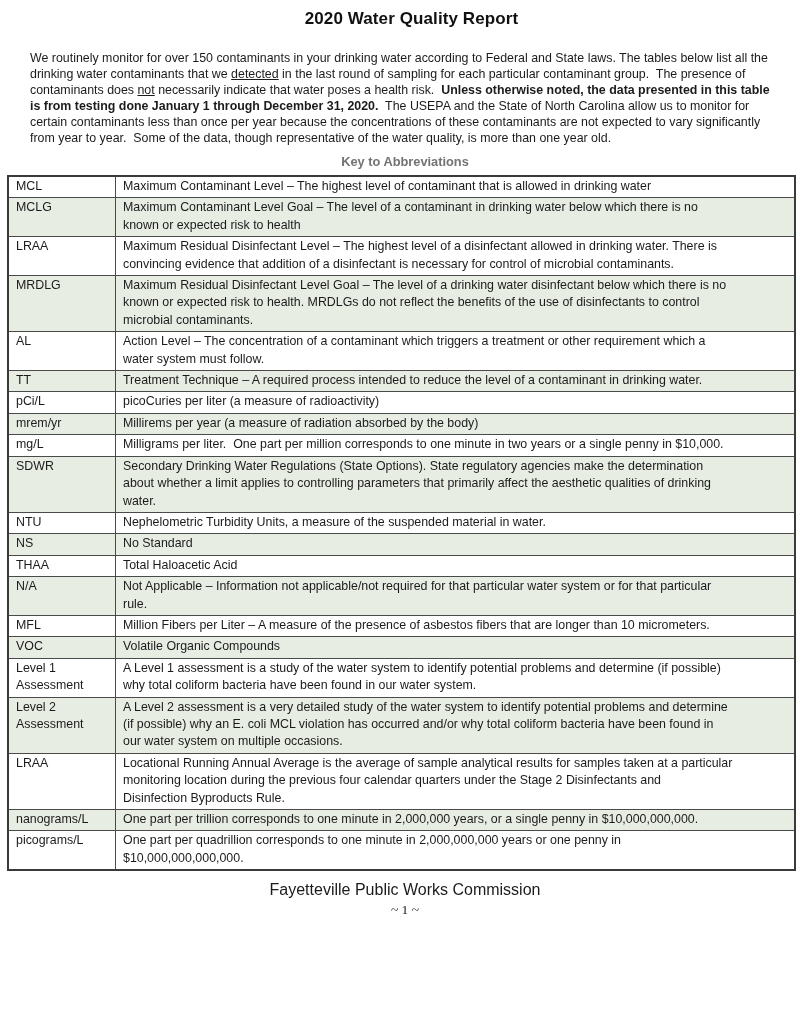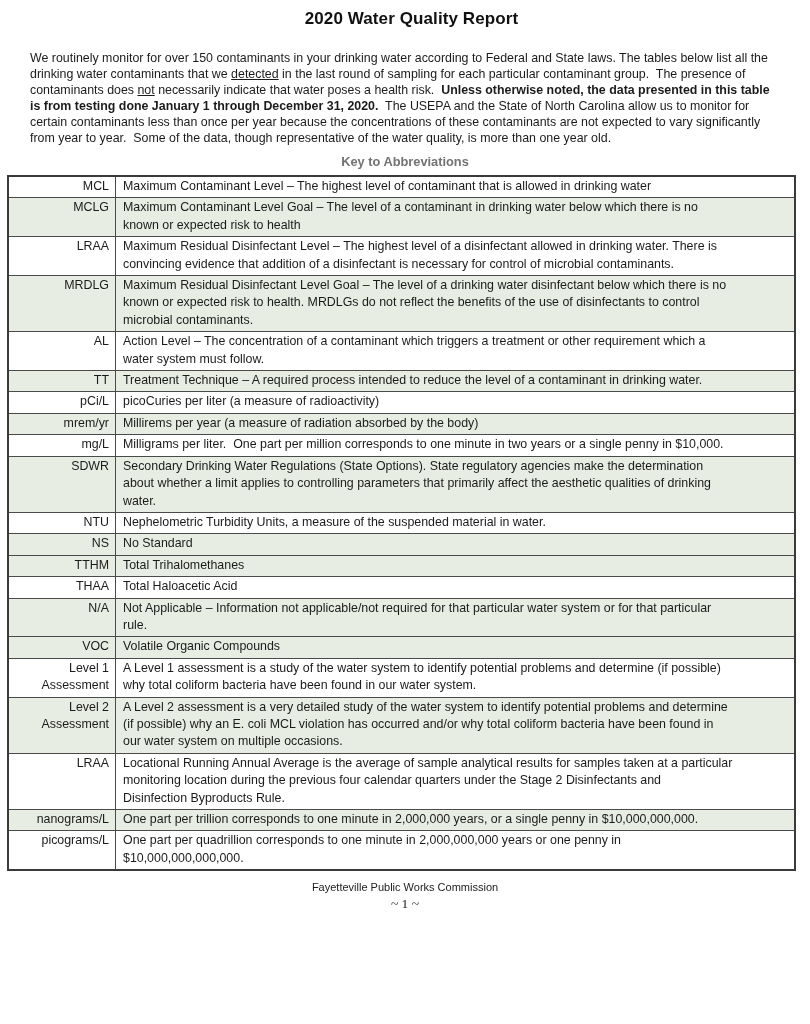--- a/index.html
+++ b/index.html
@@ -28,24 +28,24 @@
   table.abbr-table{
     border-collapse:collapse;table-layout:fixed;
     width:789px;margin:6px 0 0 7px;
     border:2px solid #3a3a3a;
   }
   td{
     border:1px solid #4a4a4a;vertical-align:top;
     padding:1px 6px 2px 7px;
     font-size:12.4px;line-height:17.4px;color:#1b1b1b;
   }
-  td.abbr{width:93px;text-align:right;}
+  td.abbr{width:93px;}
   td.def div{white-space:pre-wrap;}
   tr.shaded td{background:var(--row-shade,#e8ede4);}
-  .footer-org{margin-top:10px;text-align:center;font-size:11px;}
+  .footer-org{margin-top:10px;text-align:center;font-size:16px;}
   .footer-page{margin-top:3px;text-align:center;font-size:13.5px;font-family:"Liberation Serif",serif;}
 </style>
 </head>
 <body>
 
 <div class="page">
   <div class="title">2020 Water Quality Report</div>
 
   <p class="intro" id="intro"><span class="seg-normal">We routinely monitor for over 150 contaminants in your drinking water according to Federal and State laws. The tables below list all the drinking water contaminants that we </span><span class="seg-underline">detected</span><span class="seg-normal"> in the last round of sampling for each particular contaminant group.  The presence of contaminants does </span><span class="seg-underline">not</span><span class="seg-normal"> necessarily indicate that water poses a health risk.  </span><span class="seg-bold">Unless otherwise noted, the data presented in this table is from testing done January 1 through December 31, 2020.</span><span class="seg-normal">  The USEPA and the State of North Carolina allow us to monitor for certain contaminants less than once per year because the concentrations of these contaminants are not expected to vary significantly from year to year.  Some of the data, though representative of the water quality, is more than one year old.</span></p>
 
@@ -125,37 +125,37 @@
           <td class="def">
             <div>Nephelometric Turbidity Units, a measure of the suspended material in water.</div>
           </td>
         </tr>
         <tr class="shaded">
           <td class="abbr">NS</td>
           <td class="def">
             <div>No Standard</div>
           </td>
         </tr>
-        <tr class="shaded">
-          <td class="abbr">TTHM</td>
-          <td class="def">
-            <div>Total Trihalomethanes</div>
-          </td>
-        </tr>
         <tr>
           <td class="abbr">THAA</td>
           <td class="def">
             <div>Total Haloacetic Acid</div>
           </td>
         </tr>
         <tr class="shaded">
           <td class="abbr">N/A</td>
           <td class="def">
             <div>Not Applicable – Information not applicable/not required for that particular water system or for that particular</div>
             <div>rule.</div>
+          </td>
+        </tr>
+        <tr>
+          <td class="abbr">MFL</td>
+          <td class="def">
+            <div>Million Fibers per Liter – A measure of the presence of asbestos fibers that are longer than 10 micrometers.</div>
           </td>
         </tr>
         <tr class="shaded">
           <td class="abbr">VOC</td>
           <td class="def">
             <div>Volatile Organic Compounds</div>
           </td>
         </tr>
         <tr>
           <td class="abbr">Level 1 Assessment</td>

